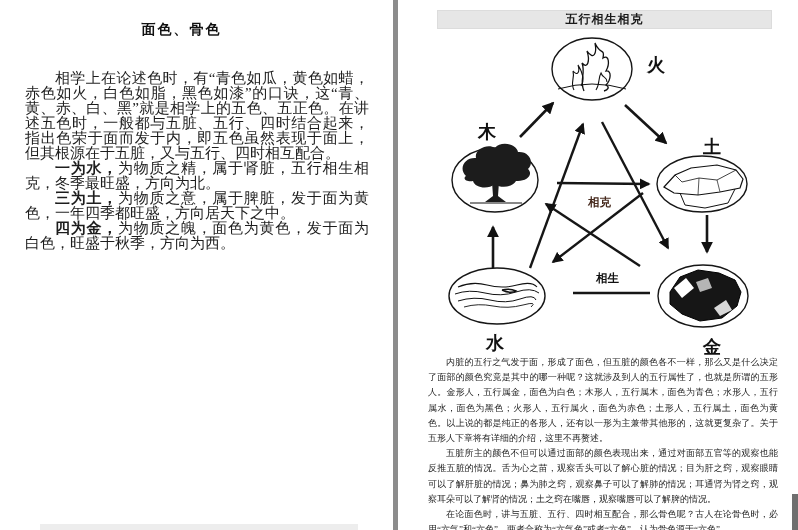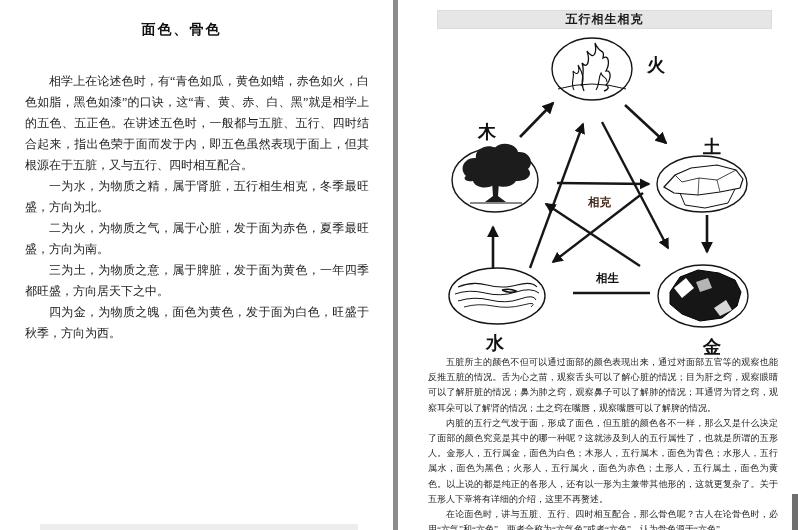--- a/index.html
+++ b/index.html
@@ -27,46 +27,45 @@
   }
   .left-title {
     position:absolute; left:0; top:21px; width:363px;
     text-align:center; font-size:14px; font-weight:600;
     letter-spacing:2px; color:#111;
   }
   .text-block { position:absolute; text-align:justify; }
   .text-block p { margin:0; text-indent:2em; }
   .left-text {
     left:25px; top:71px; width:344px;
-    font-size:12px; line-height:21px;
+    font-size:15px; line-height:15px;
   }
   .right-text {
     left:30px; top:355px; width:350px;
     font-size:9px; line-height:15.2px;
   }
-  .text-block b { font-weight:400; }
+  .text-block b { font-weight:700; }
   .right-header {
     position:absolute; left:39px; top:10px; width:335px; height:19px;
     background:#e6e6e6; border:1px solid #dcdcdc;
     display:flex; align-items:center; justify-content:center;
     font-size:12px; font-weight:600; letter-spacing:1px; color:#1a1a1a;
   }
   .diagram-svg { position:absolute; left:0; top:30px; }
   .el-label { font-size:18px; font-weight:700; fill:#111; }
   .cycle-label { font-size:11.5px; font-weight:700; }
 </style>
 </head>
 <body>
 
 <div class="page page-left">
   <div class="left-title">面色、骨色</div>
   <div class="text-block left-text">
     <p><b></b><span>相学上在论述色时，有“青色如瓜，黄色如蜡，赤色如火，白色如脂，黑色如漆”的口诀，这“青、黄、赤、白、黑”就是相学上的五色、五正色。在讲述五色时，一般都与五脏、五行、四时结合起来，指出色荣于面而发于内，即五色虽然表现于面上，但其根源在于五脏，又与五行、四时相互配合。</span></p>
     <p><b>一为水，</b><span>为物质之精，属于肾脏，五行相生相克，冬季最旺盛，方向为北。</span></p>
-    <p><b>二为火，</b><span>为物质之气，属于心脏，发于面为赤色，夏季最旺盛，方向为南。</span></p>
     <p><b>三为土，</b><span>为物质之意，属于脾脏，发于面为黄色，一年四季都旺盛，方向居天下之中。</span></p>
     <p><b>四为金，</b><span>为物质之魄，面色为黄色，发于面为白色，旺盛于秋季，方向为西。</span></p>
   </div>
   <div class="page-bottom-strip"></div>
 </div>
 
 <div class="divider"></div>
 
 <div class="page page-right">
   <div class="right-header">五行相生相克</div>
@@ -141,19 +140,19 @@
     <text class="el-label" x="80" y="108">木</text>
     <text class="el-label" x="305" y="123">土</text>
     <text class="el-label" x="88" y="319">水</text>
     <text class="el-label" x="305" y="323">金</text>
 
     <text class="cycle-label" x="190" y="176" fill="#46291c">相克</text>
     <text class="cycle-label" x="198" y="252" fill="#111">相生</text>
   </svg>
 
   <div class="text-block right-text">
+    <p><b></b><span>内脏的五行之气发于面，形成了面色，但五脏的颜色各不一样，那么又是什么决定了面部的颜色究竟是其中的哪一种呢？这就涉及到人的五行属性了，也就是所谓的五形人。金形人，五行属金，面色为白色；木形人，五行属木，面色为青色；水形人，五行属水，面色为黑色；火形人，五行属火，面色为赤色；土形人，五行属土，面色为黄色。以上说的都是纯正的各形人，还有以一形为主兼带其他形的，这就更复杂了。关于五形人下章将有详细的介绍，这里不再赘述。</span></p>
     <p><b></b><span>五脏所主的颜色不但可以通过面部的颜色表现出来，通过对面部五官等的观察也能反推五脏的情况。舌为心之苗，观察舌头可以了解心脏的情况；目为肝之窍，观察眼睛可以了解肝脏的情况；鼻为肺之窍，观察鼻子可以了解肺的情况；耳通肾为肾之窍，观察耳朵可以了解肾的情况；土之窍在嘴唇，观察嘴唇可以了解脾的情况。</span></p>
-    <p><b></b><span>内脏的五行之气发于面，形成了面色，但五脏的颜色各不一样，那么又是什么决定了面部的颜色究竟是其中的哪一种呢？这就涉及到人的五行属性了，也就是所谓的五形人。金形人，五行属金，面色为白色；木形人，五行属木，面色为青色；水形人，五行属水，面色为黑色；火形人，五行属火，面色为赤色；土形人，五行属土，面色为黄色。以上说的都是纯正的各形人，还有以一形为主兼带其他形的，这就更复杂了。关于五形人下章将有详细的介绍，这里不再赘述。</span></p>
     <p><b></b><span>在论面色时，讲与五脏、五行、四时相互配合，那么骨色呢？古人在论骨色时，必用“六气”和“六色”，两者合称为“六气色”或者“六色”，认为骨色源于“六色”。</span></p>
   </div>
 </div>
 
 <div class="scroll-thumb"></div>
 
 </body></html>

